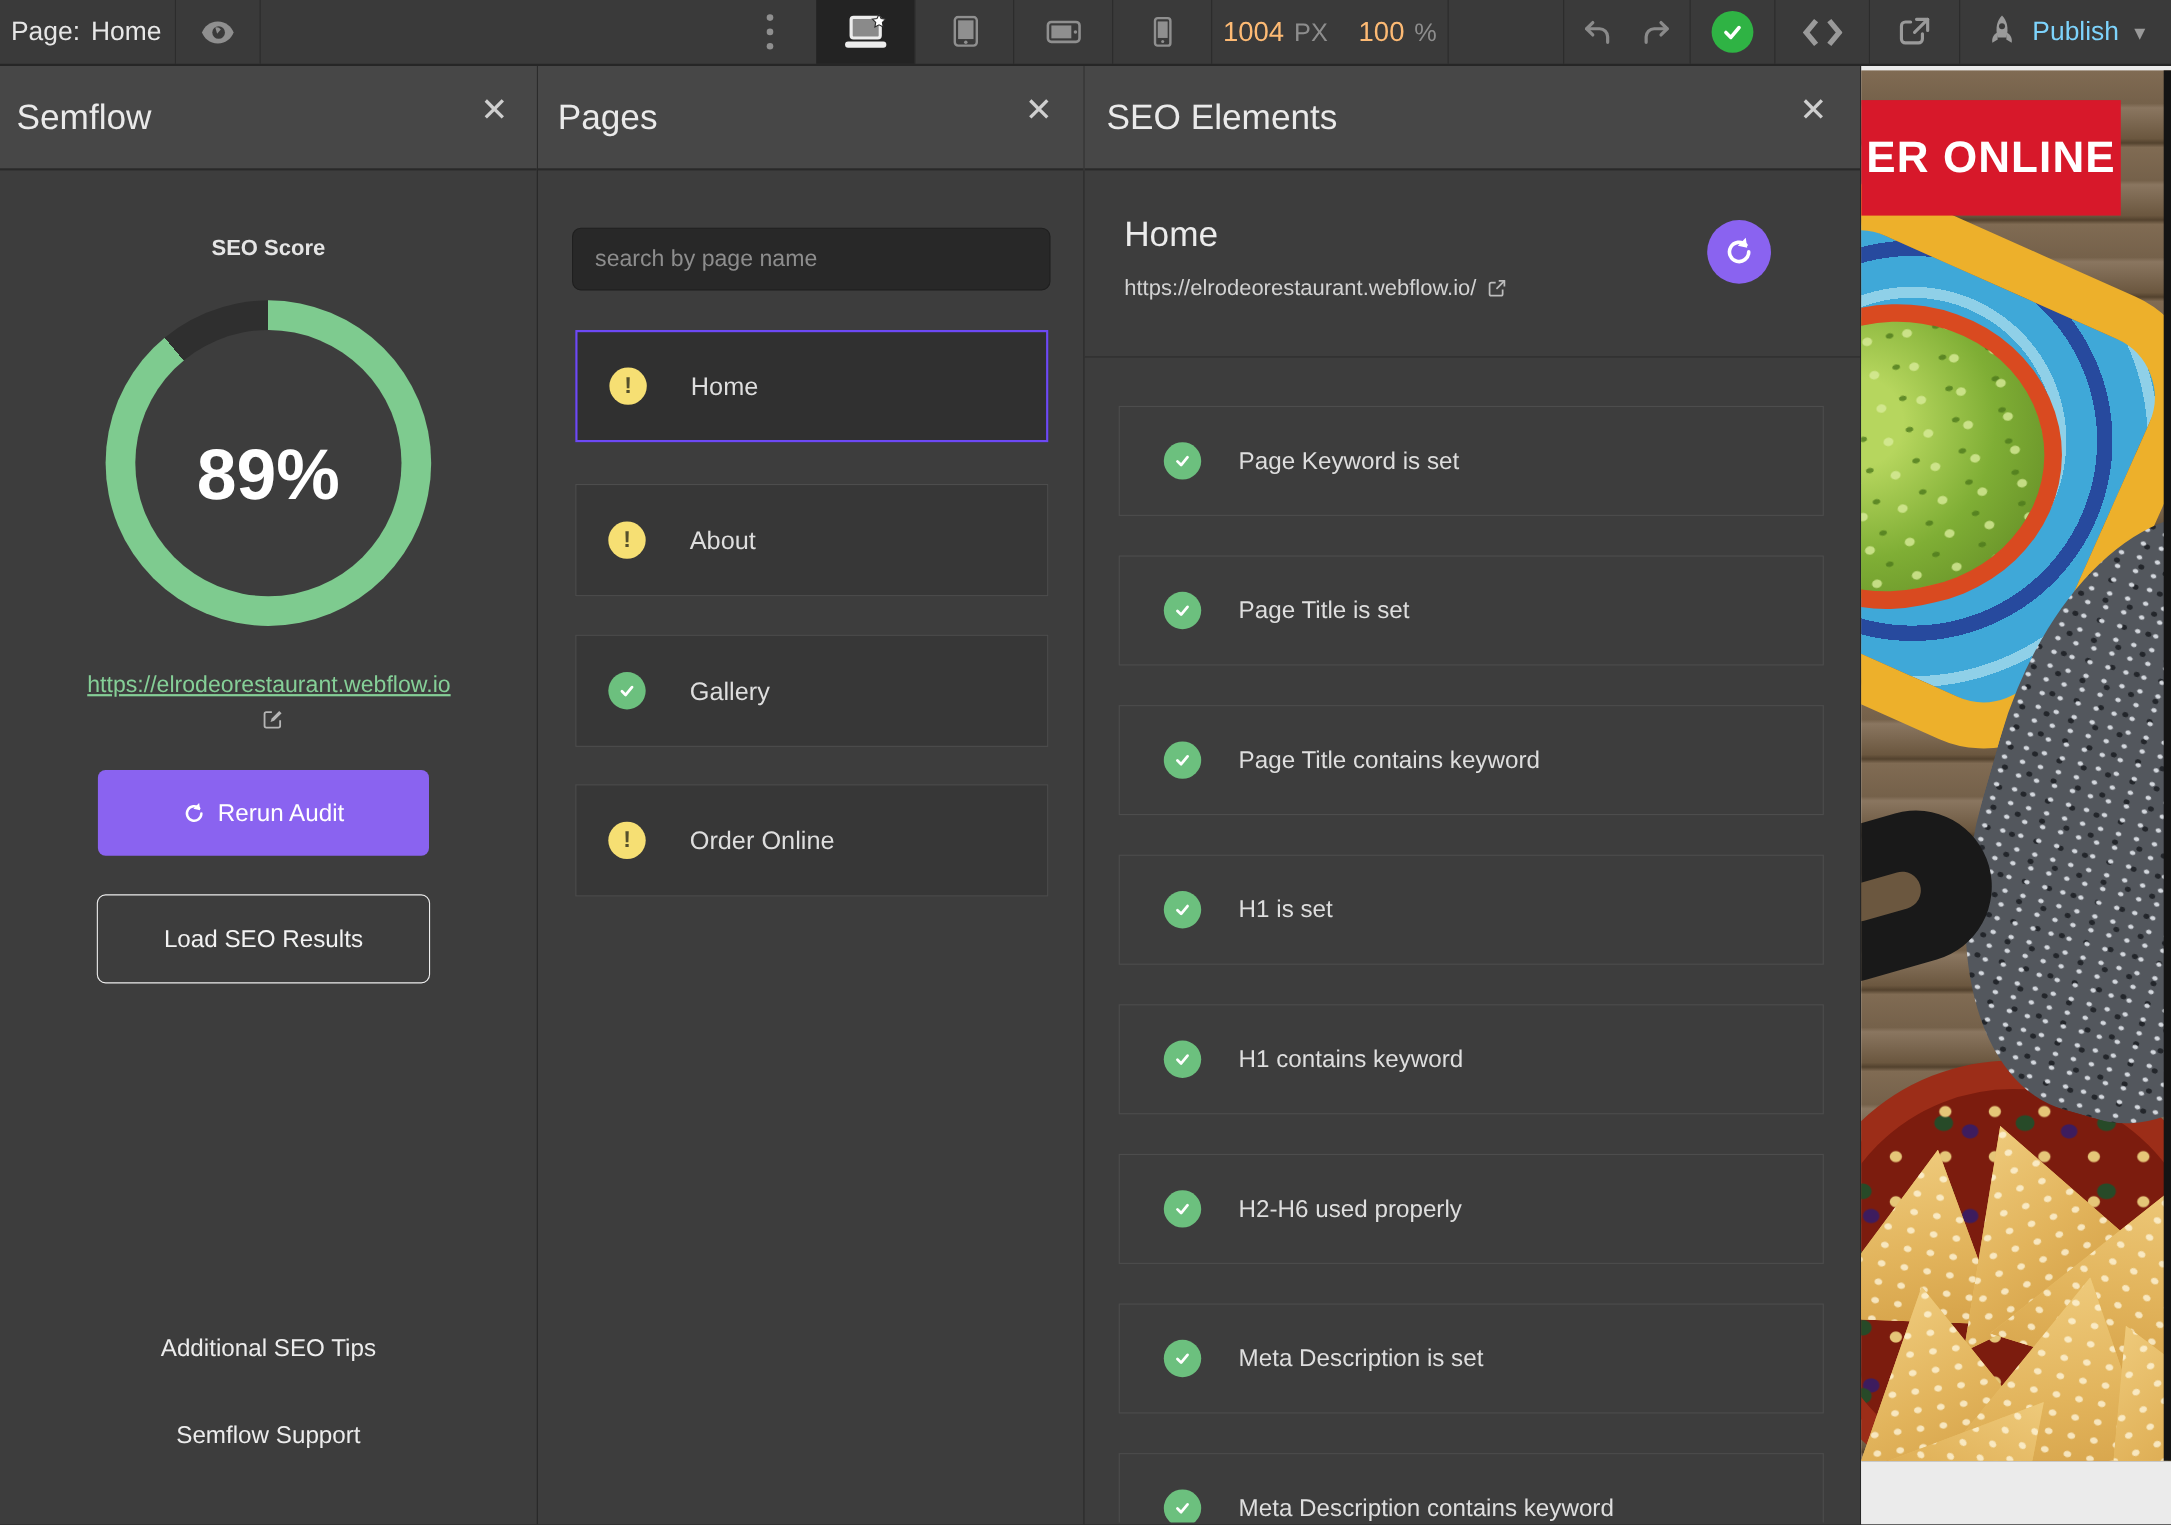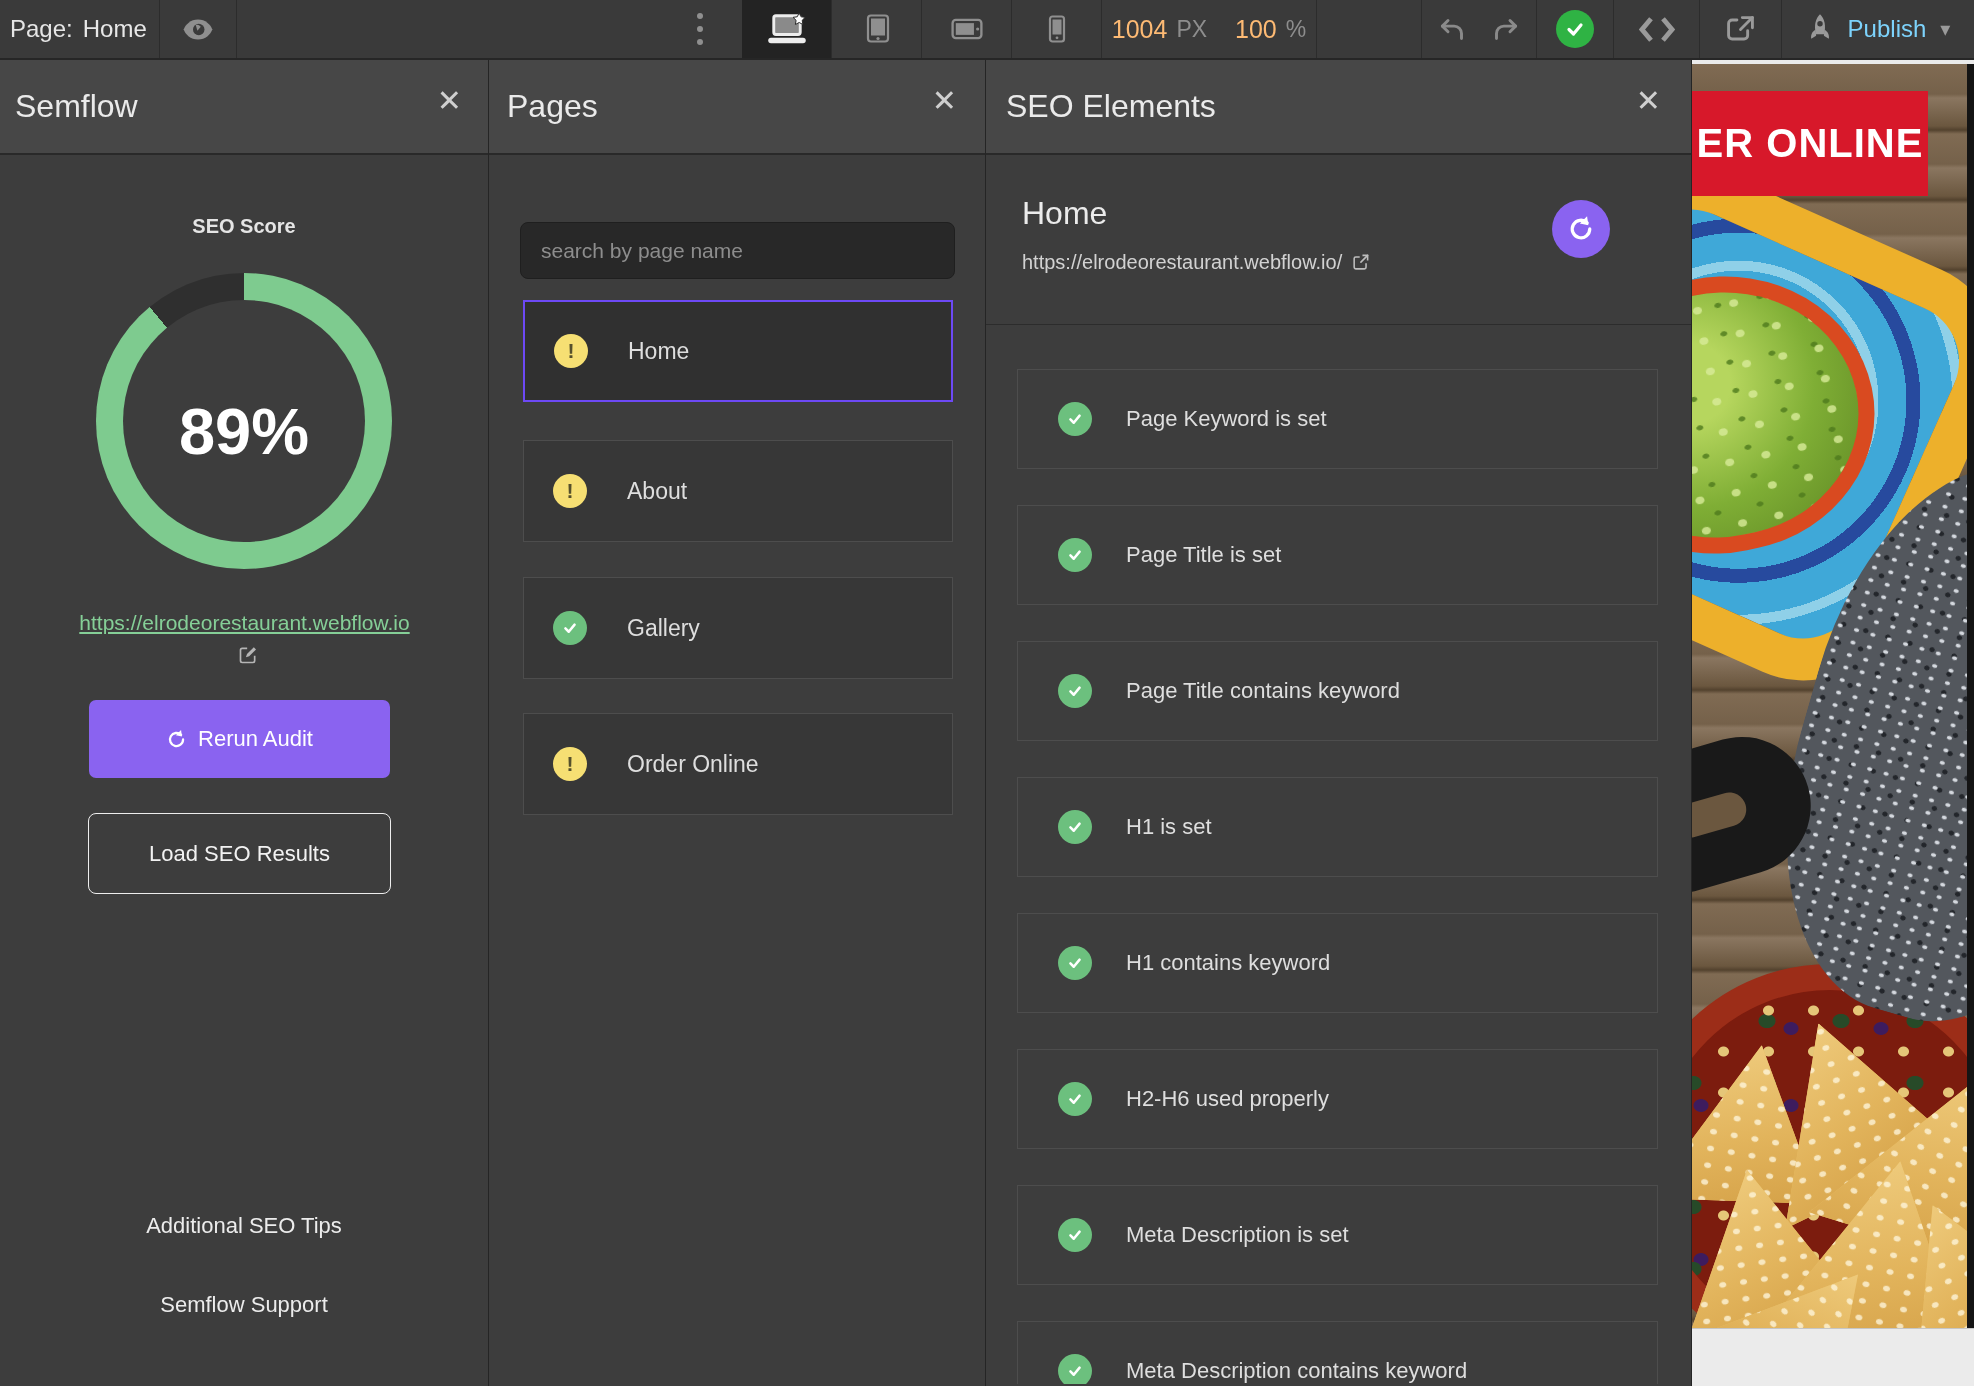--- a/index.html
+++ b/index.html
@@ -64,21 +64,21 @@
   .foot-link { position:absolute; width:100%; text-align:center; color:#ececec; font-size:22px; font-weight:500; cursor:pointer; }
   .foot-link.tips { top:1058px; }
   .foot-link.support { top:1137px; }
 
   
   .pages { left:489px; width:497px; }
   .pages .panel-title { margin-left:18px; }
   .pages .close-btn { right:28px; }
   .search-box { position:absolute; top:52px; left:31px; width:435px; height:57px; background:#282828;
                 border:1px solid #1f1f1f; border-radius:8px; color:#7dd3fc; font-size:21px; font-family:inherit;
-                padding:0 20px; outline:none;margin-top:15px; }
+                padding:0 20px; outline:none; }
   .search-box::placeholder { color:#8d8d8d; }
   .page-item { position:absolute; left:34px; width:430px; height:102px; background:#373737;
                border:1px solid #4d4d4d; display:flex; align-items:center; padding-left:29px; gap:40px; cursor:pointer; }
   .page-item.selected { border:2px solid #6d49f5; background:#303030; }
   .page-item .label { color:#dedede; font-size:23px; }
   .status-dot { width:34px; height:34px; border-radius:50%; display:flex; align-items:center; justify-content:center; flex:0 0 34px; }
   .status-dot.warn { background:#f6df73; color:#55502c; font-weight:bold; font-size:21px; }
   .status-dot.ok { background:#6cc07e; }
 
   

